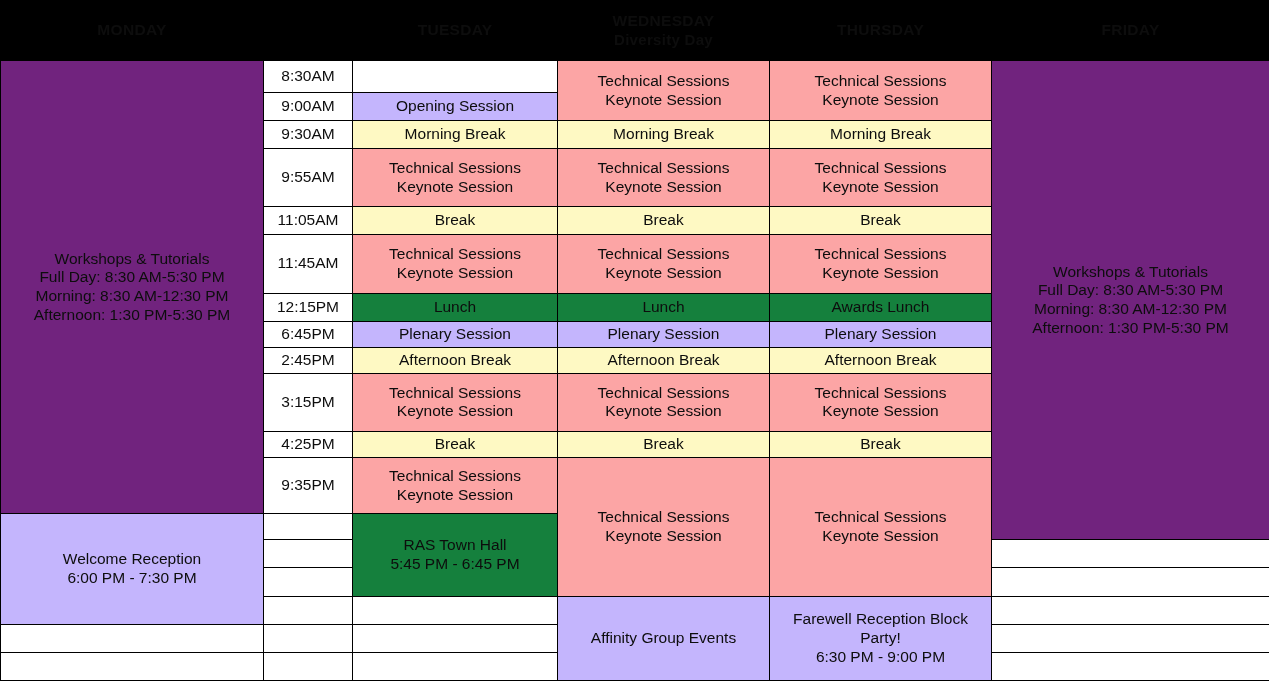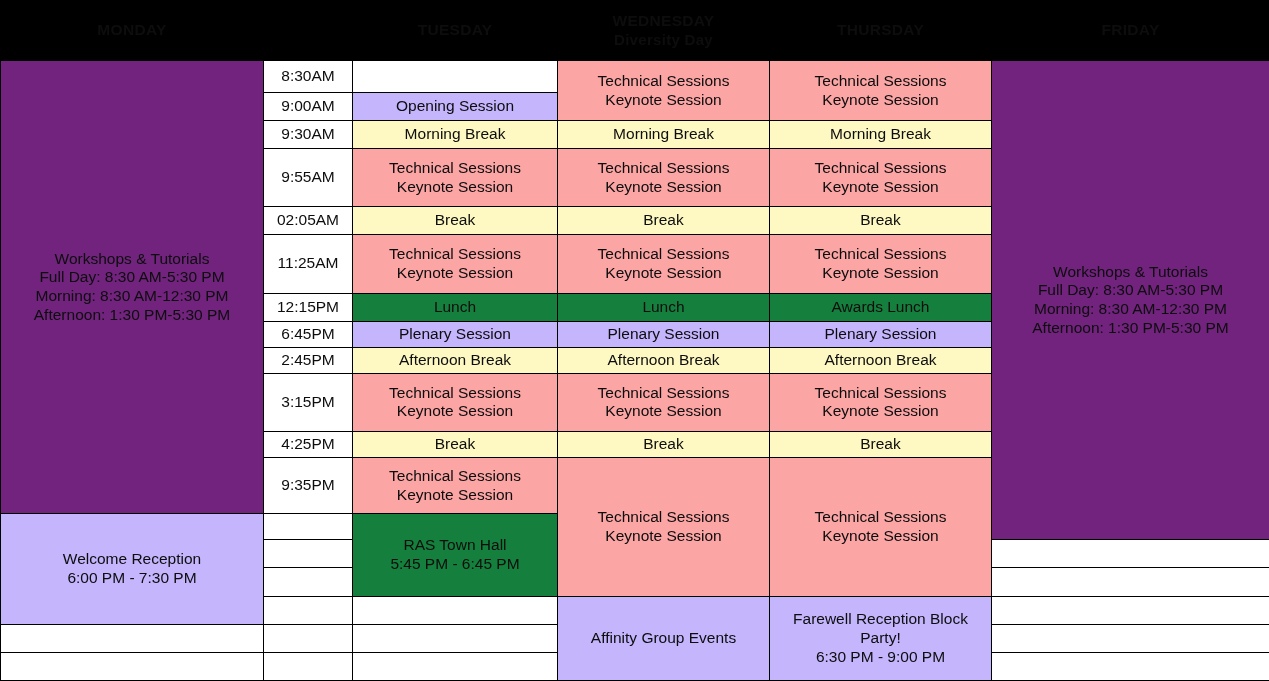--- a/index.html
+++ b/index.html
@@ -125,28 +125,28 @@
       <span class="ln">Technical Sessions</span>
       <span class="ln">Keynote Session</span>
     </td>
     <td class="orange">
       <span class="ln">Technical Sessions</span>
       <span class="ln">Keynote Session</span>
     </td>
   </tr>
 
   <tr style="height:27px;">
-    <td class="time">02:05AM</td>
+    <td class="time">11:05AM</td>
     <td class="gray">Break</td>
     <td class="gray">Break</td>
     <td class="gray">Break</td>
   </tr>
 
   <tr style="height:56px;">
-    <td class="time">11:25AM</td>
+    <td class="time">11:45AM</td>
     <td class="orange">
       <span class="ln">Technical Sessions</span>
       <span class="ln">Keynote Session</span>
     </td>
     <td class="orange">
       <span class="ln">Technical Sessions</span>
       <span class="ln">Keynote Session</span>
     </td>
     <td class="orange">
       <span class="ln">Technical Sessions</span>

